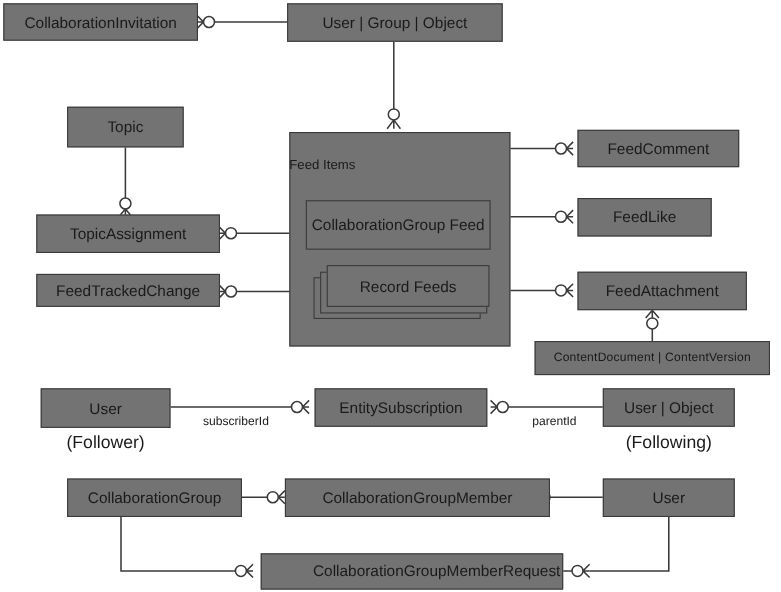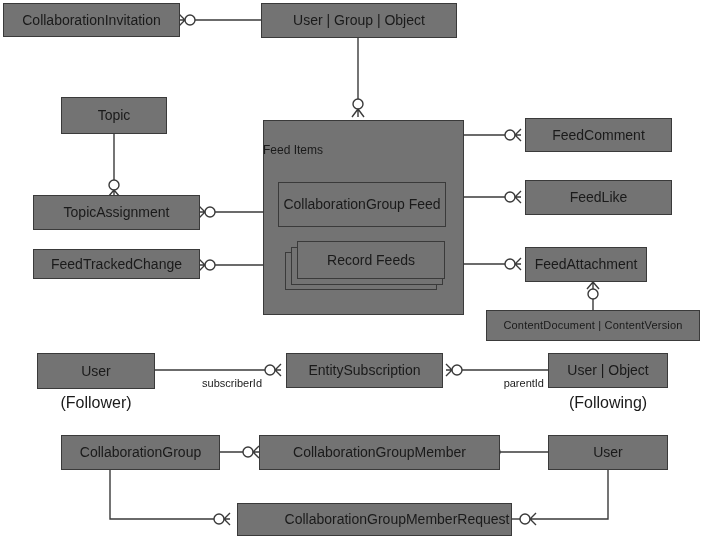--- a/index.html
+++ b/index.html
@@ -53,21 +53,21 @@
     position: absolute;
     font-size: 16px;
     color: #1a1a1a;
     text-align: center;
     z-index: 3;
   }
   .edgelabel {
     position: absolute;
     font-size: 11px;
     color: #1a1a1a;
-    text-align: right;
+    text-align: center;
     background: #ffffff;
     z-index: 4;
     padding: 0 2px;
   }
   .grouptitle {
     position: absolute;
     font-size: 12px;
     color: #1a1a1a;
     z-index: 3;
   }
@@ -174,25 +174,25 @@
   <div class="ent shadowstack" style="left:285px; top:252px; width:152px; height:38px; z-index:2;"></div>
   <div class="ent shadowstack" style="left:291px; top:247px; width:152px; height:38px; z-index:3;"></div>
   <div class="ent" style="left:297px; top:241px; width:148px; height:38px; z-index:4;">
     <span>Record Feeds</span>
   </div>
 
   <div class="ent" style="left:525px; top:118px; width:147px; height:34px;">
     <span>FeedComment</span>
   </div>
 
-  <div class="ent" style="left:525px; top:180px; width:147px; height:35px;">
+  <div class="ent" style="left:525px; top:180px; width:122px; height:35px;">
     <span>FeedLike</span>
   </div>
 
-  <div class="ent" style="left:525px; top:247px; width:122px; height:35px;">
+  <div class="ent" style="left:525px; top:247px; width:154px; height:35px;">
     <span>FeedAttachment</span>
   </div>
 
   <div class="ent small" style="left:486px; top:310px; width:214px; height:31px;">
     <span>ContentDocument  |  ContentVersion</span>
   </div>
 
   <div class="ent" style="left:37px; top:353px; width:118px; height:36px;">
     <span>User</span>
   </div>

